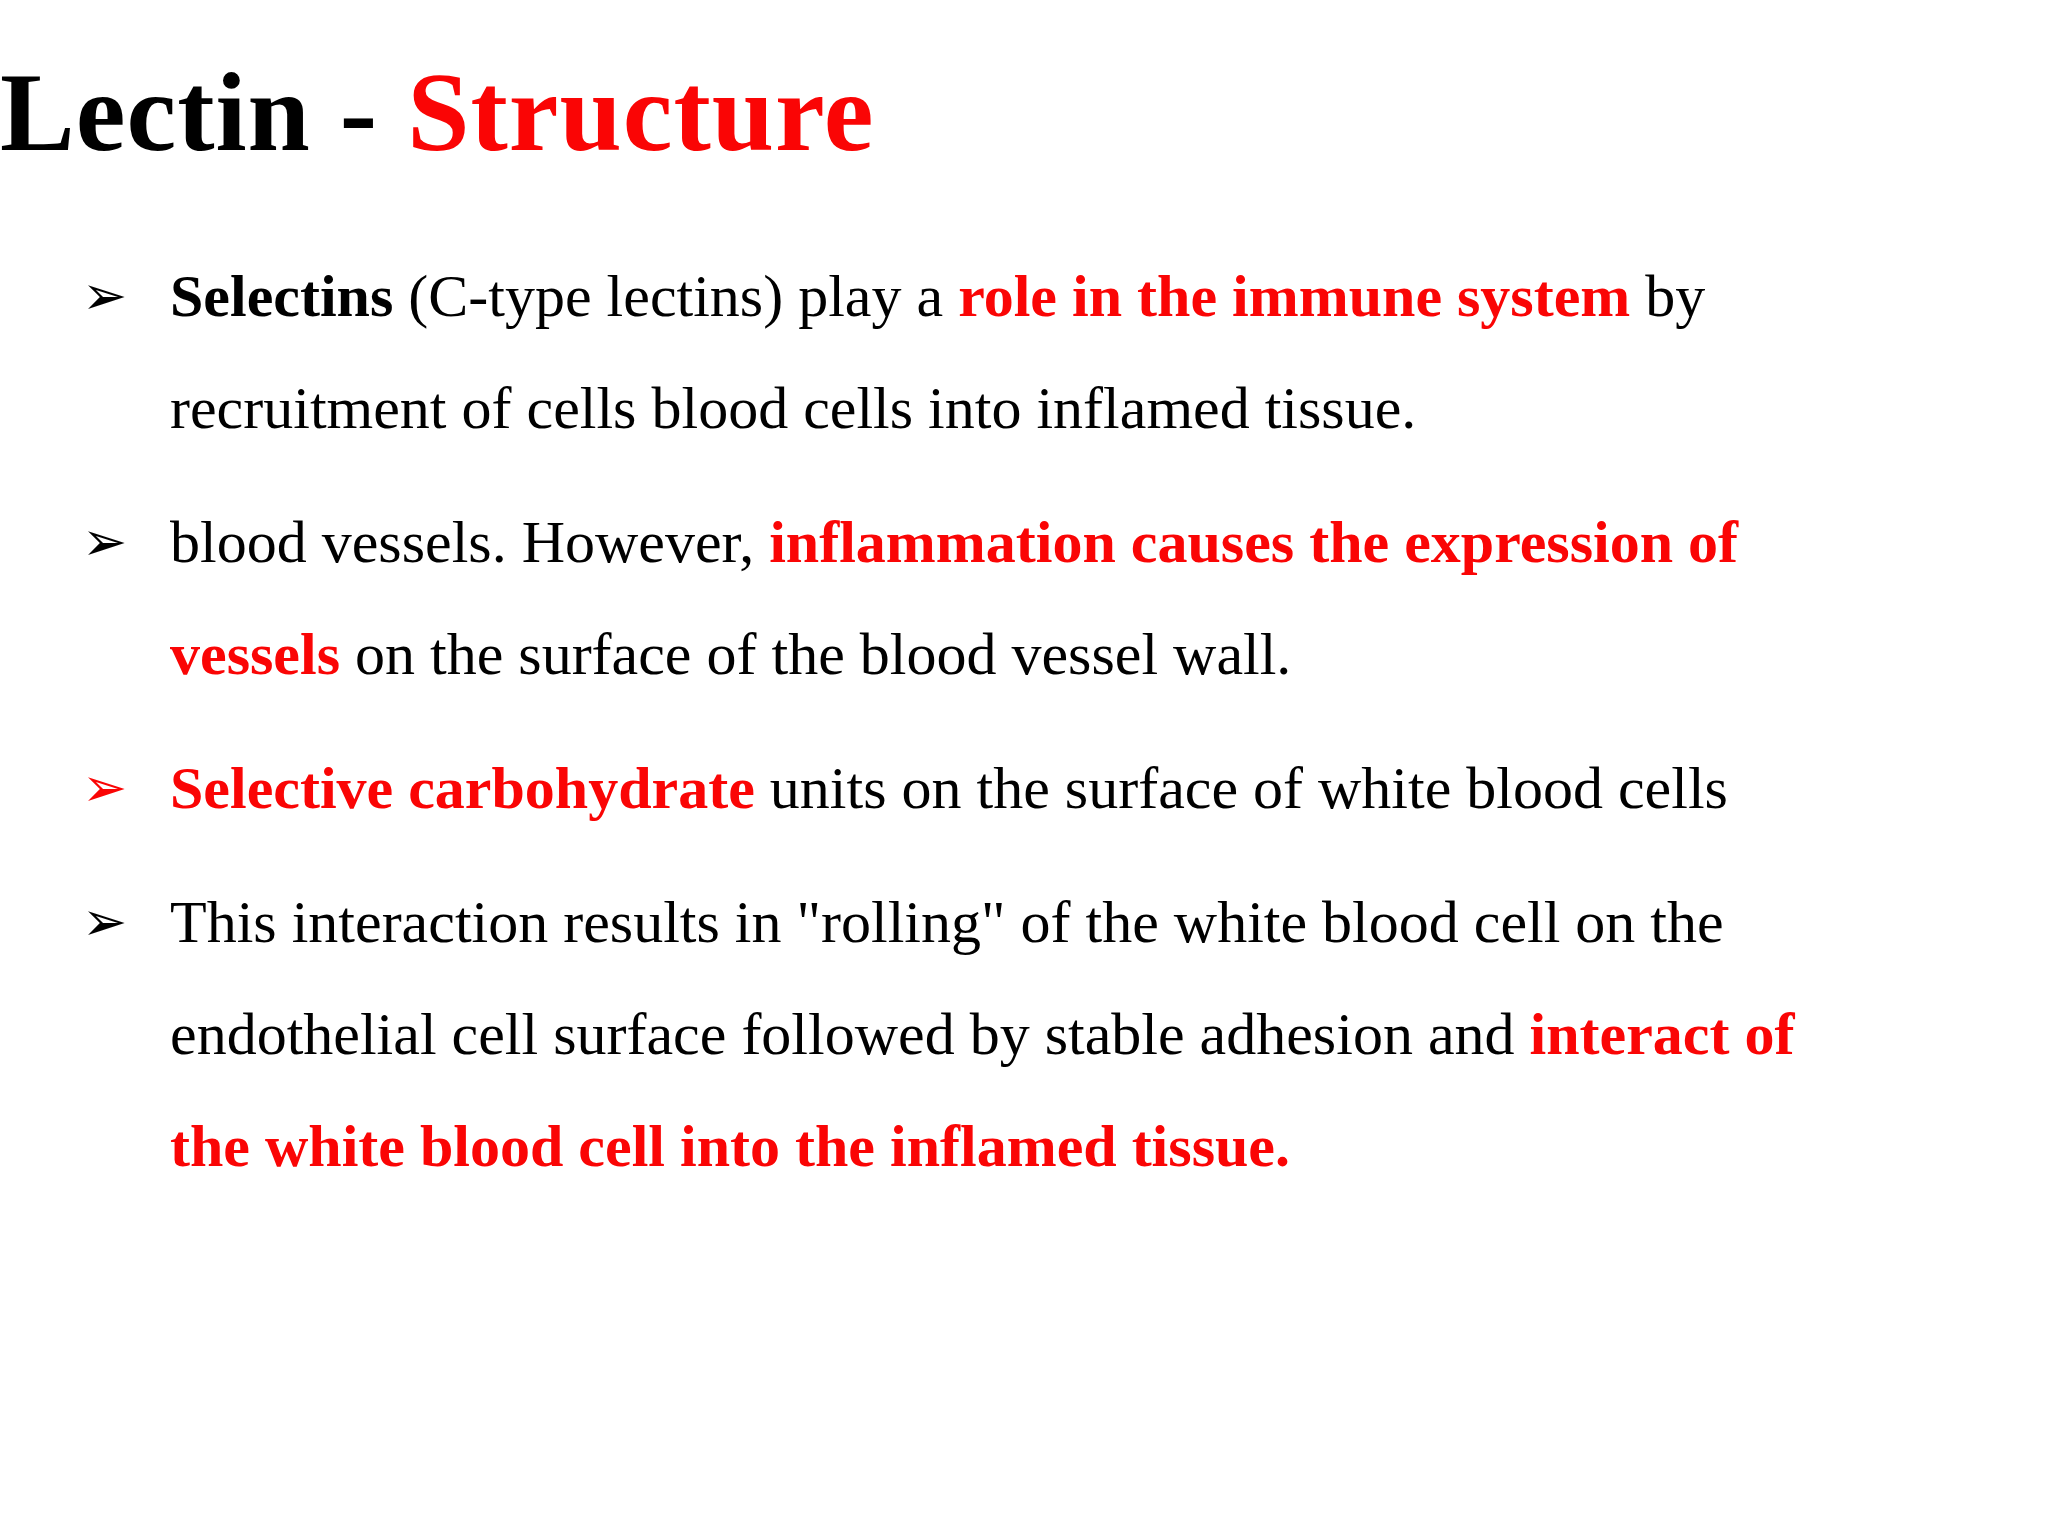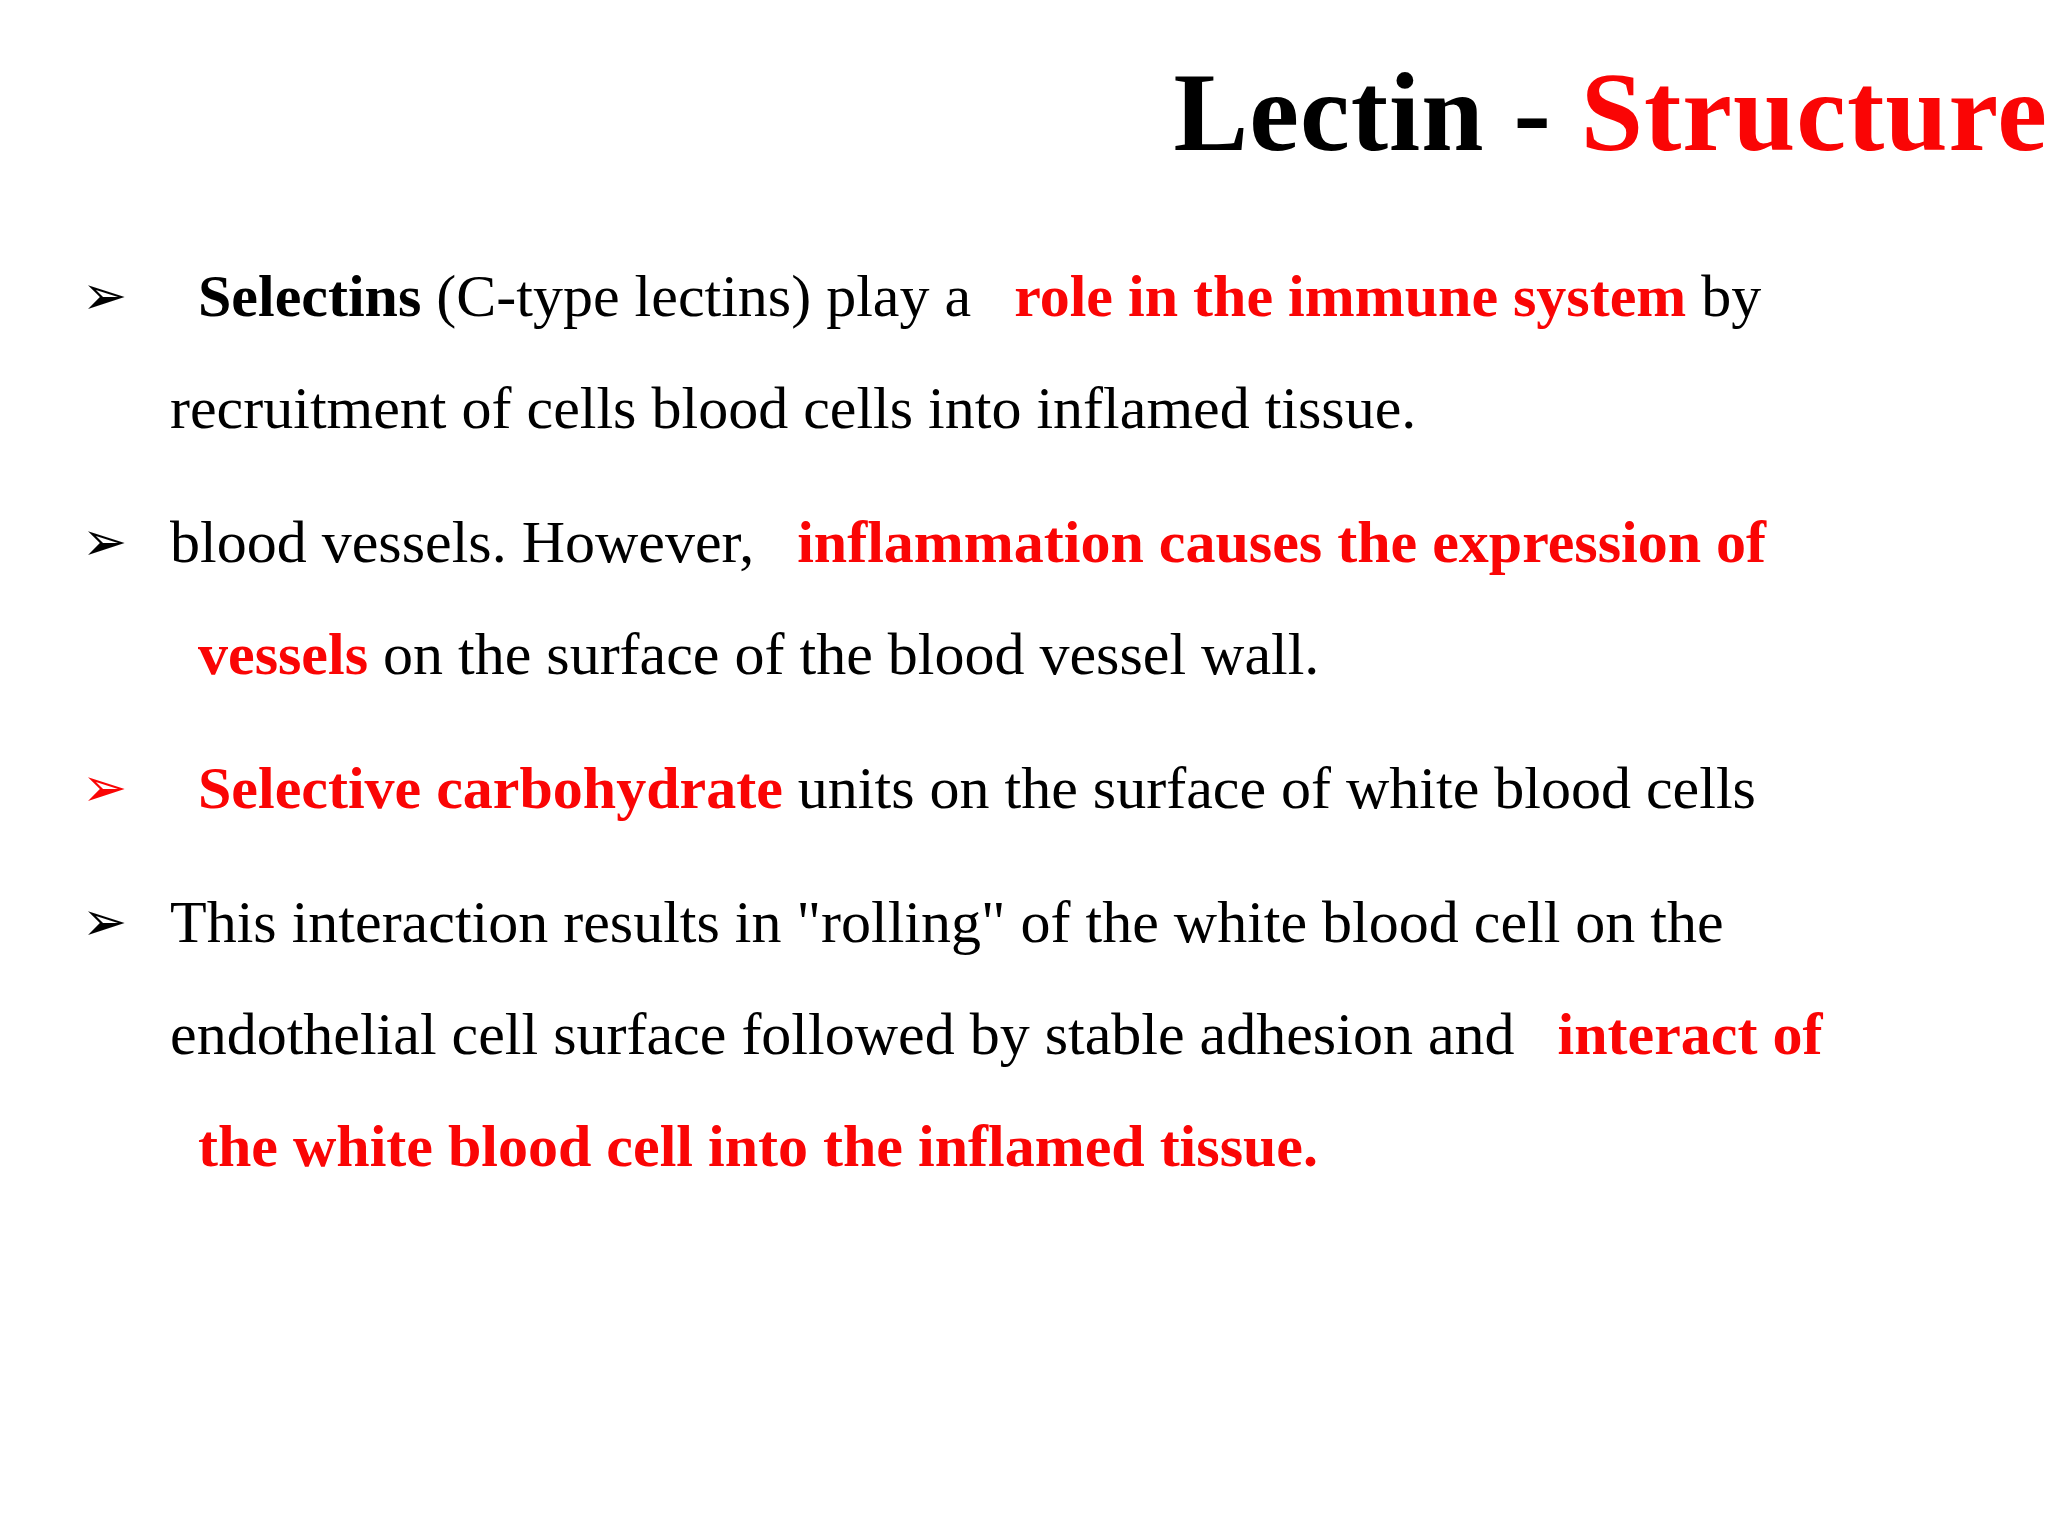--- a/index.html
+++ b/index.html
@@ -7,28 +7,28 @@
     position: relative;
     width: 2048px;
     height: 1536px;
     background: #ffffff;
     overflow: hidden;
     font-family: "Liberation Serif", serif;
     color: #000000;
   }
   .title {
     margin-top: 42px;
-    text-align: right;
+    text-align: left;
     font-size: 112px;
     font-weight: bold;
     line-height: 140px;
     letter-spacing: 1px;
   }
   .red { color: #fa0505; }
-  .bold { font-weight: bold; margin-left: 28px; }
+  .bold { font-weight: bold; }
   ul.bullets {
     list-style: none;
     margin: 58px 0 0 0;
     padding: 0 50px 0 170px;
   }
   ul.bullets li {
     position: relative;
     margin-bottom: 22px;
   }
   ul.bullets .marker {

